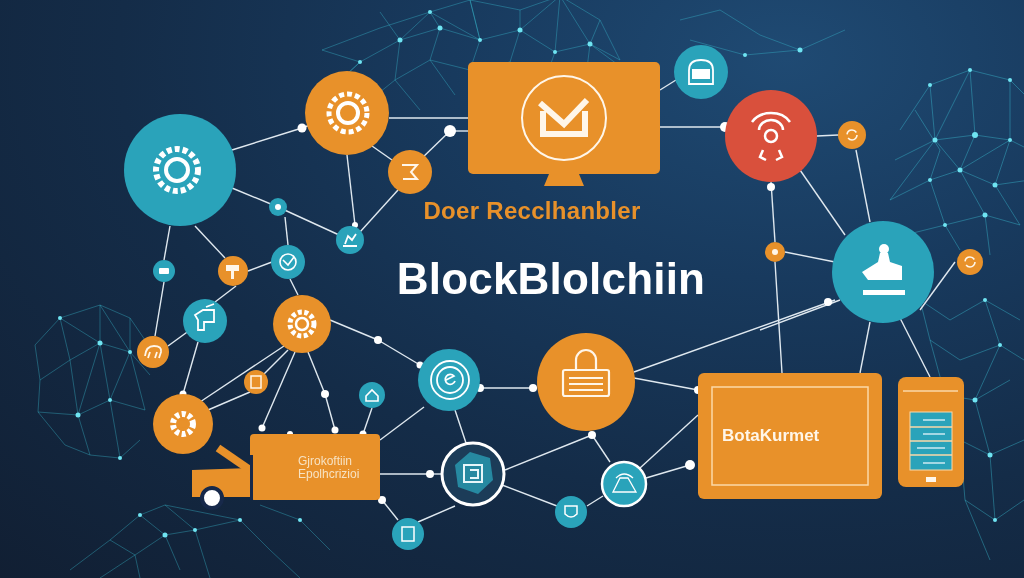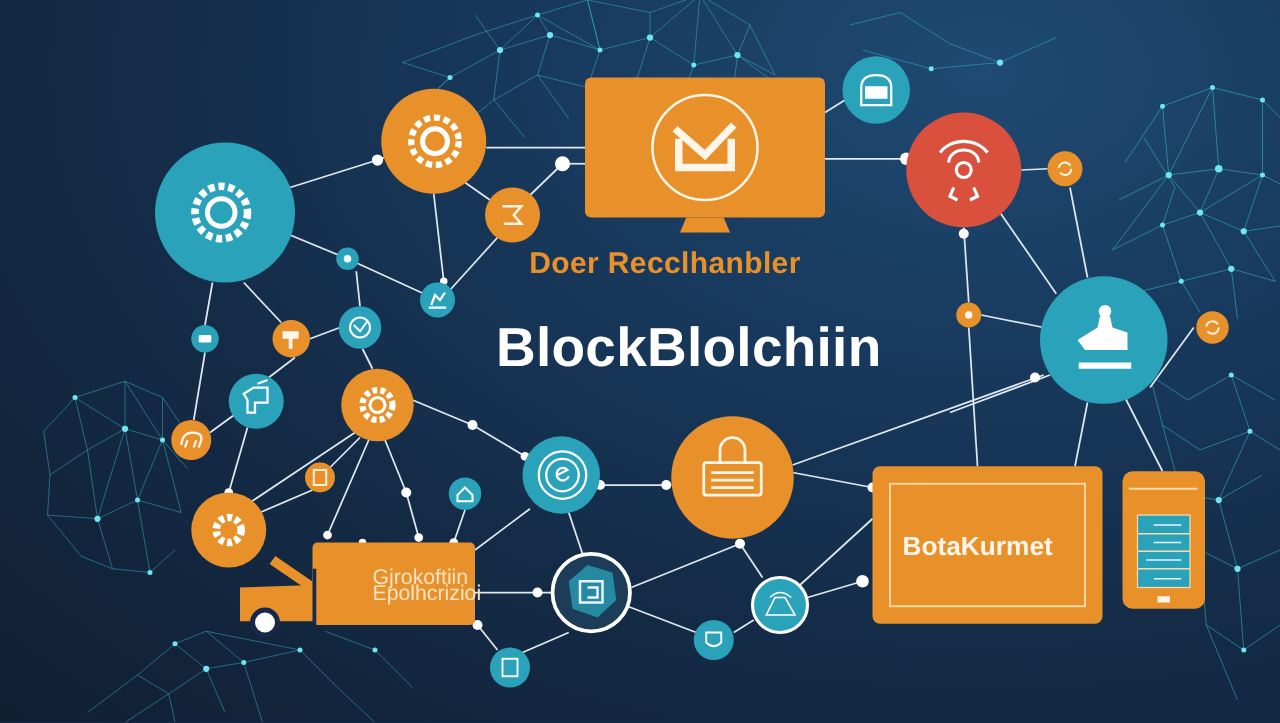--- a/index.html
+++ b/index.html
@@ -3,22 +3,22 @@
 <meta charset="utf-8">
 <style>
   html, body { margin: 0; padding: 0; }
   body { width: 1024px; height: 578px; overflow: hidden; background: #152a45; font-family: "Liberation Sans", "DejaVu Sans", sans-serif; }
   #stage { position: relative; width: 1024px; height: 578px; overflow: hidden;
     background: radial-gradient(ellipse at 75% 10%, #1f4a73 0%, #183a5e 30%, #142c48 60%, #111f33 100%); padding-left: 24px; }
   svg#net { position: absolute; left: 0; top: 0; }
   .txt { position: absolute; white-space: nowrap; }
   .subtitle { left: 0; width: 1064px; top: 197px; text-align: center; color: #e8912a; font-size: 24px; font-weight: bold; letter-spacing: 0.3px; }
   .title { left: 0; width: 1102px; top: 254px; text-align: center; color: #ffffff; font-size: 44px; font-weight: bold; letter-spacing: 0.2px; }
-  .truck-text { color: #f7e2c2; font-size: 17px; line-height: 13px; text-align: left; left: 298px; top: 455px; }
-  .tablet-text { color: #fff6e9; font-size: 21px; font-weight: bold; left: 722px; top: 426px; }
+  .truck-text { color: #f7e2c2; font-size: 12px; line-height: 13px; text-align: left; left: 298px; top: 455px; }
+  .tablet-text { color: #fff6e9; font-size: 17px; font-weight: bold; left: 722px; top: 426px; }
 </style>
 </head>
 <body>
 
 <div id="stage">
   <svg id="net" width="1024" height="578" viewBox="0 0 1024 578">
     <defs>
       <radialGradient id="glow" cx="50%" cy="50%" r="50%">
         <stop offset="0%" stop-color="#7ff0ff" stop-opacity="1"></stop>
         <stop offset="100%" stop-color="#3cc3d8" stop-opacity="0"></stop>

